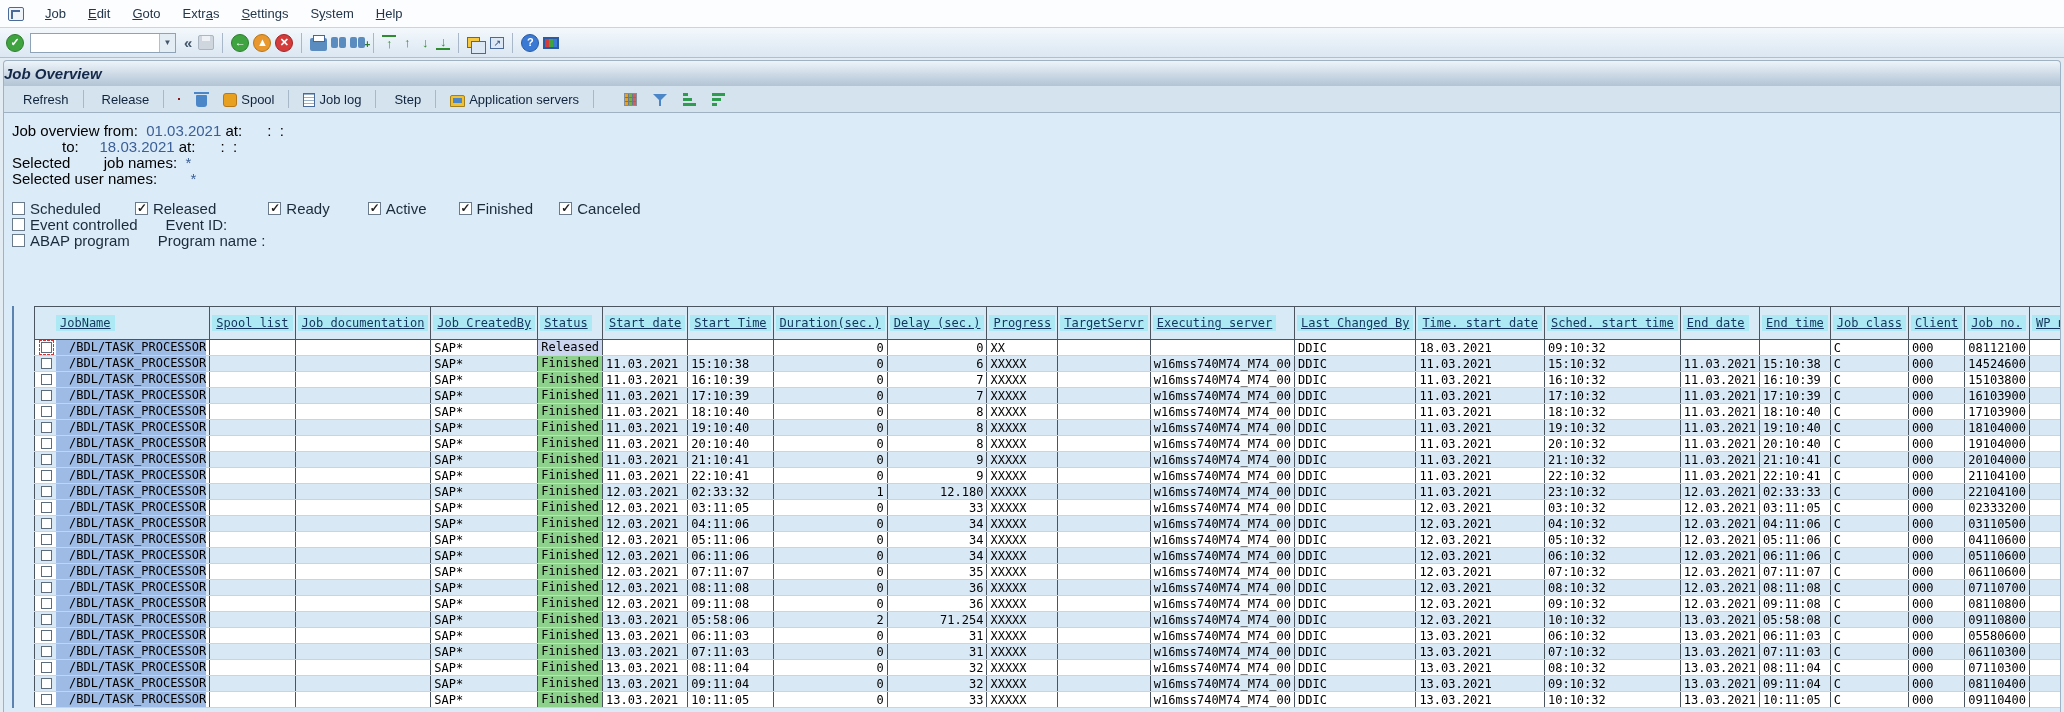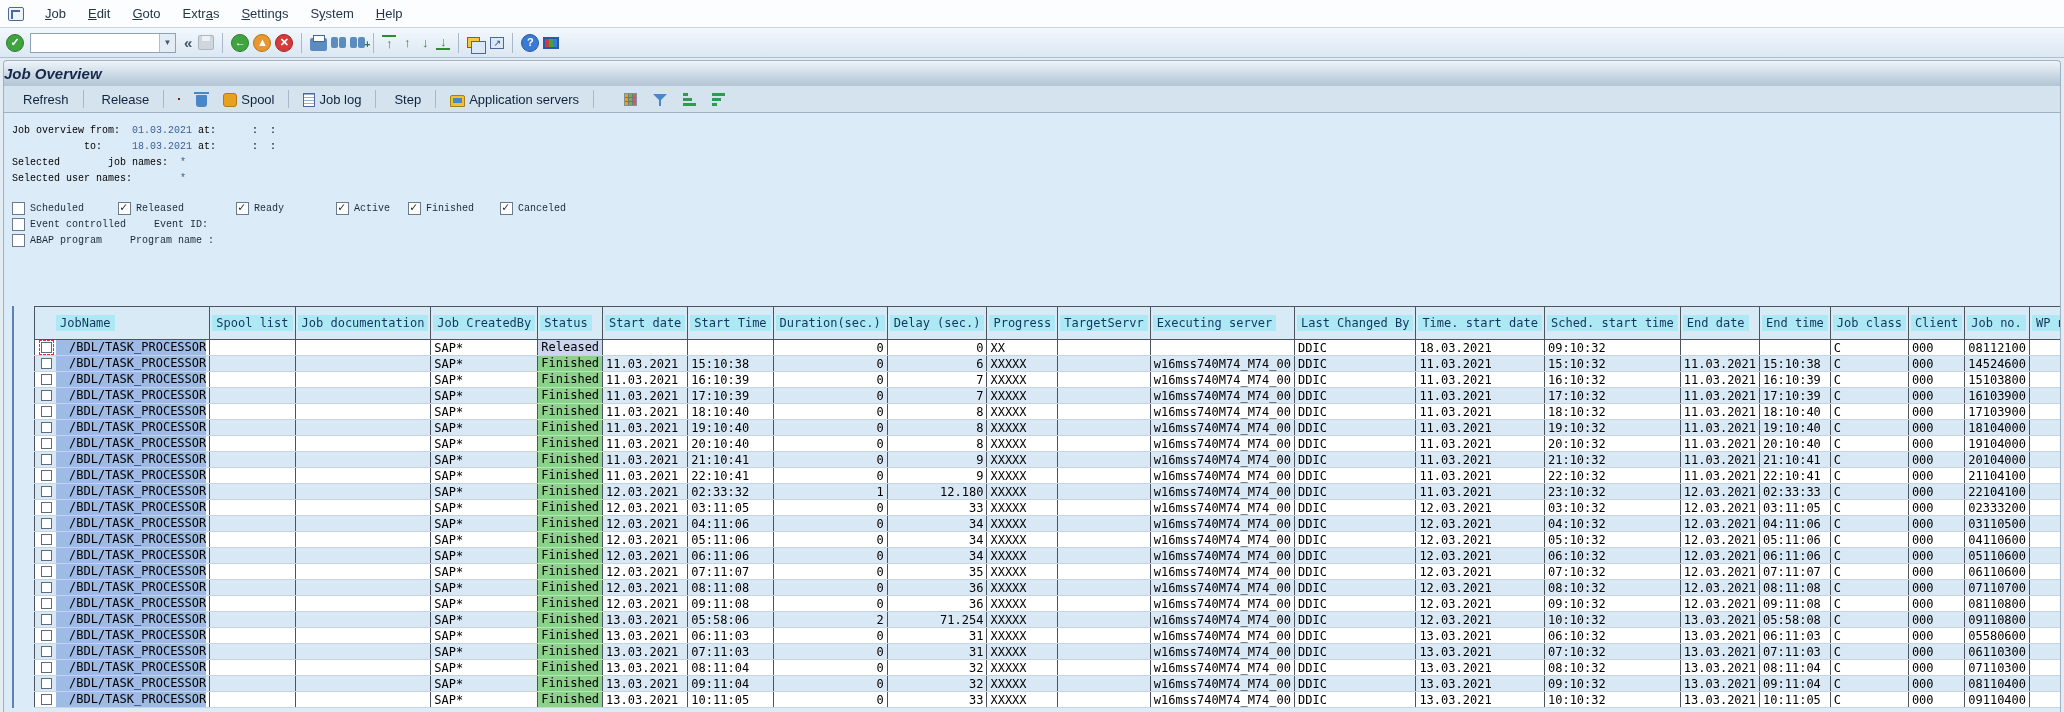--- a/index.html
+++ b/index.html
@@ -73,40 +73,40 @@
       linear-gradient(#2e9b4e,#2e9b4e) 0 0/5px 3px no-repeat,
       linear-gradient(#2e9b4e,#2e9b4e) 0 5px/9px 3px no-repeat,
       linear-gradient(#2e9b4e,#2e9b4e) 0 10px/13px 3px no-repeat; }
   .sort-descending-icon { background:
       linear-gradient(#2e9b4e,#2e9b4e) 0 0/13px 3px no-repeat,
       linear-gradient(#2e9b4e,#2e9b4e) 0 5px/9px 3px no-repeat,
       linear-gradient(#2e9b4e,#2e9b4e) 0 10px/5px 3px no-repeat; }
 
   
   .content { margin:0 3px; background:#dcebf8; border:1px solid #9fb2c4; border-top:none; height:652px; overflow:hidden; }
-  .mono { font-family:Liberation Mono, monospace; font-size:10px; }
+  .mono { font-family:Liberation Sans, sans-serif; font-size:15px; }
 
   .filter-block { padding:10px 0 0 8px; }
   .filter-line { white-space:pre; line-height:16px; color:#000; }
   .filter-line .blue-val { color:#3a5f96; }
 
   .checkbox-block { padding:14px 0 0 8px; }
   .cb-row { display:flex; align-items:center; line-height:15px; margin-bottom:1px; }
   .cb { width:13px; height:13px; background:#fff; border:1px solid #6a7a8a; display:inline-block; position:relative; margin-right:5px; flex:none; }
   .cb.checked::after { content:"✓"; position:absolute; left:1px; top:-2px; font-size:12px; font-weight:bold; color:#222; }
   .cb-item { display:inline-flex; align-items:center; }
   .cb-extra { margin-left:28px; }
 
   
   .table-region { display:flex; align-items:stretch; margin-top:58px; }
   .left-strip { width:8px; background:#7da4d2; border:1px solid #5c82b0; margin-left:8px; margin-right:20px; }
   table.jobs { border-collapse:collapse; table-layout:fixed; background:#fff; font-family:"DejaVu Sans Mono","Liberation Mono",monospace; font-size:12px; }
   table.jobs th, table.jobs td { border:1px solid #4a5560; overflow:hidden; white-space:nowrap; }
   table.jobs thead th { height:33px; background:#d7eaf5; font-weight:normal; text-align:left; padding:0 2px; vertical-align:middle; }
-  .hdr-inner { background:#ace9f4; color:#14365c; padding:1px 4px; display:inline-block; }
+  .hdr-inner { background:#ace9f4; color:#14365c; padding:1px 4px; display:inline-block;text-decoration:underline; }
   th.al-r { text-align:right; }
   table.jobs tbody td { height:16px; padding:0 3px; color:#000; border-top:none; border-bottom:1px solid #c8d4e0; }
   tr.row-even td { background:#ffffff; }
   tr.row-odd  td { background:#d9e8f5; }
   td.al-r { text-align:right; }
   td.jobname-cell { padding:0; }
   .jobname-wrap { display:flex; align-items:center; height:15px; }
   .row-cb { width:11px; height:11px; background:#fff; border:1px solid #5c6c7c; margin:0 4px 0 3px; flex:none; }
   .row-cb.focused { outline:1px dashed #e03030; outline-offset:1px; }
   .jobname-bg { background:#9dbbe4; flex:1; height:15px; line-height:15px; padding-left:13px; }
@@ -229,25 +229,25 @@
   <div class="checkbox-block mono">
     <div class="cb-row">
         <span class="cb-item" style="margin-right: 34px;">
           <span class="cb"></span>
           <span>Scheduled</span>
         </span>
         <span class="cb-item" style="margin-right: 52px;">
           <span class="cb checked"></span>
           <span>Released</span>
         </span>
-        <span class="cb-item" style="margin-right: 52px;">
+        <span class="cb-item" style="margin-right: 38px;">
           <span class="cb checked"></span>
           <span>Ready</span>
         </span>
-        <span class="cb-item" style="margin-right: 18px;">
+        <span class="cb-item" style="margin-right: 32px;">
           <span class="cb checked"></span>
           <span>Active</span>
         </span>
         <span class="cb-item" style="margin-right: 26px;">
           <span class="cb checked"></span>
           <span>Finished</span>
         </span>
         <span class="cb-item" style="margin-right: 8px;">
           <span class="cb checked"></span>
           <span>Canceled</span>

